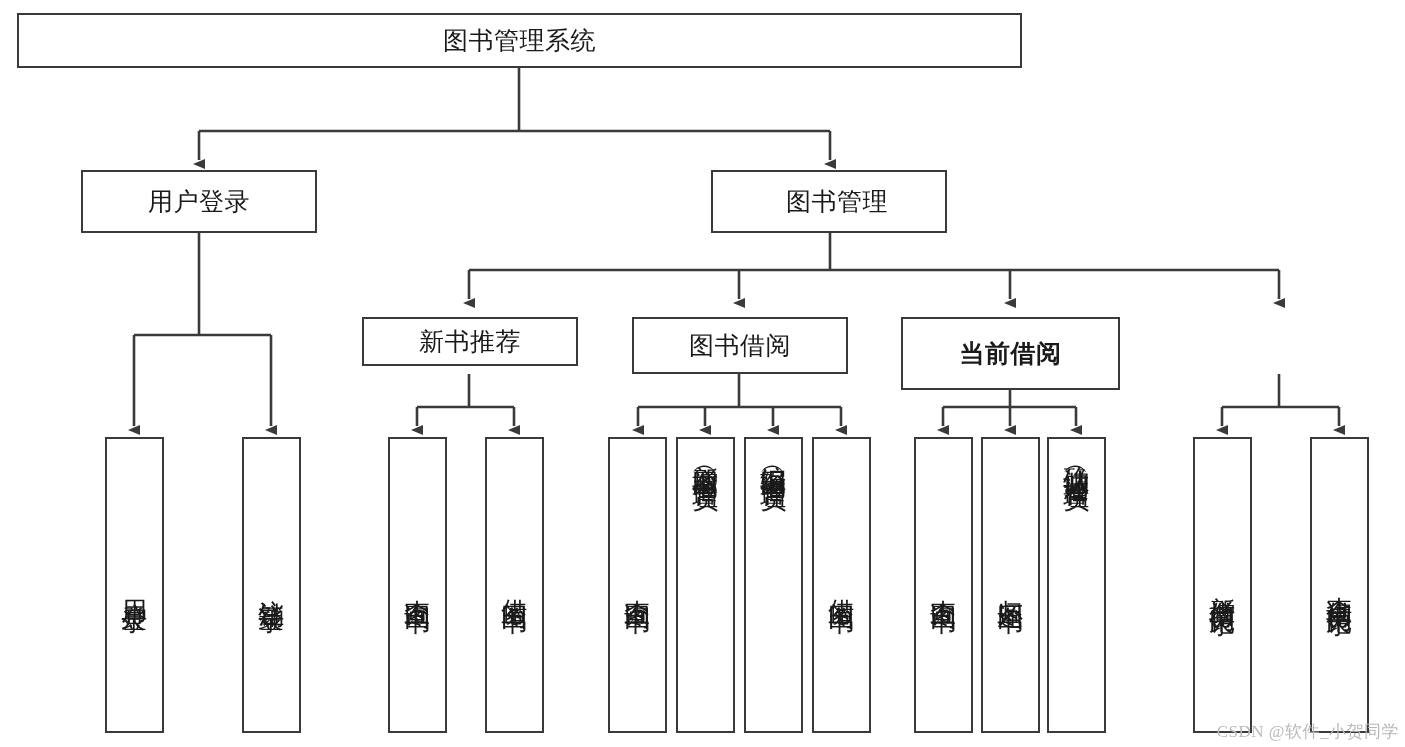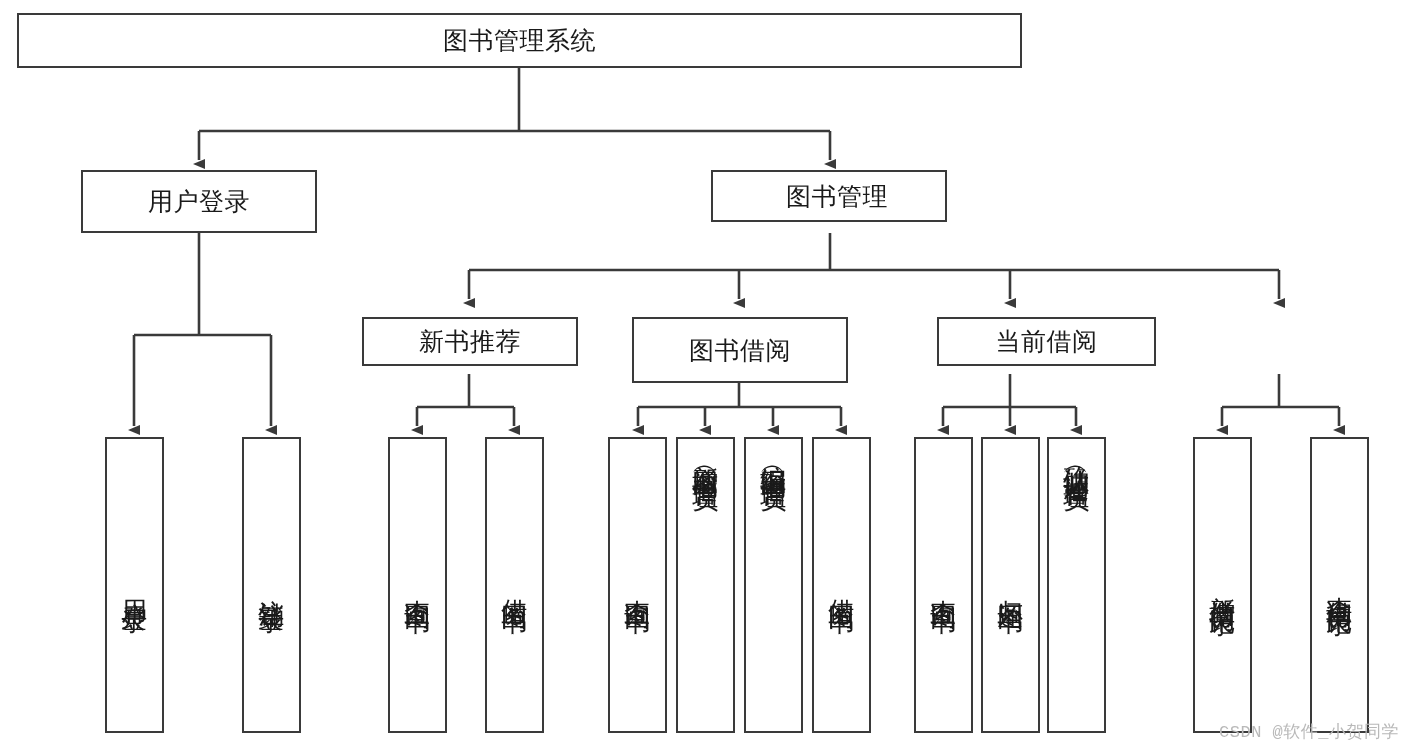--- a/index.html
+++ b/index.html
@@ -66,21 +66,21 @@
     padding-top: 0;
   }
   #watermark {
     position: absolute;
     right: 6px;
     bottom: 4px;
     font-size: 17px;
     color: #b9b9b9;
     letter-spacing: 0.5px;
     white-space: nowrap;
-    font-family: Liberation Mono, monospace;
+    font-family: Liberation Serif, serif;
   }
 </style>
 </head>
 <body>
 
 <div id="canvas">
 
   <svg id="svg-layer" viewBox="0 0 1405 747" xmlns="http://www.w3.org/2000/svg">
     <defs>
       <marker id="arrowhead" markerWidth="10" markerHeight="12" refX="1" refY="6" orient="auto" markerUnits="userSpaceOnUse">
@@ -132,33 +132,33 @@
   </svg>
 
   <div class="node horiz root" style="left:17px; top:13px; width:1005px; height:55px;">
     <span class="label">图书管理系统</span>
   </div>
 
   <div class="node horiz" style="left:81px; top:170px; width:236px; height:63px;">
     <span class="label">用户登录</span>
   </div>
 
-  <div class="node horiz" style="left:711px; top:170px; width:236px; height:52px;padding-left:16px;">
+  <div class="node horiz" style="left:711px; top:170px; width:236px; height:63px;padding-left:16px;">
     <span class="label">图书管理</span>
   </div>
 
   <div class="node horiz" style="left:362px; top:317px; width:216px; height:49px;">
     <span class="label">新书推荐</span>
   </div>
 
-  <div class="node horiz" style="left:632px; top:317px; width:216px; height:66px;">
+  <div class="node horiz" style="left:632px; top:317px; width:216px; height:57px;">
     <span class="label">图书借阅</span>
   </div>
 
-  <div class="node horiz" style="left:937px; top:317px; width:219px; height:49px;">
+  <div class="node horiz" style="left:901px; top:317px; width:219px; height:73px;font-weight:bold;">
     <span class="label">当前借阅</span>
   </div>
 
 
   <div class="node vert mid" style="left:105px; top:437px; width:59px; height:296px;">
     <span class="label">用户登录</span>
   </div>
 
   <div class="node vert mid" style="left:242px; top:437px; width:59px; height:296px;">
     <span class="label">注销登录</span>

